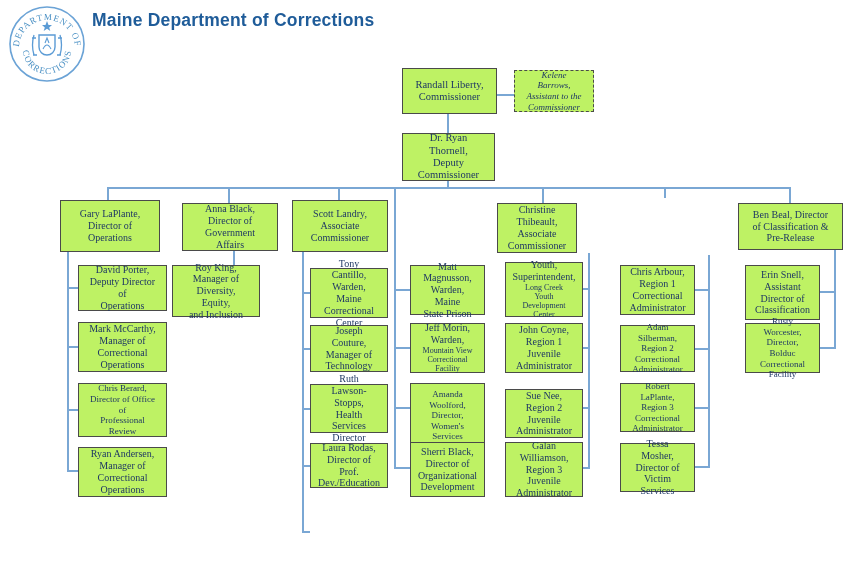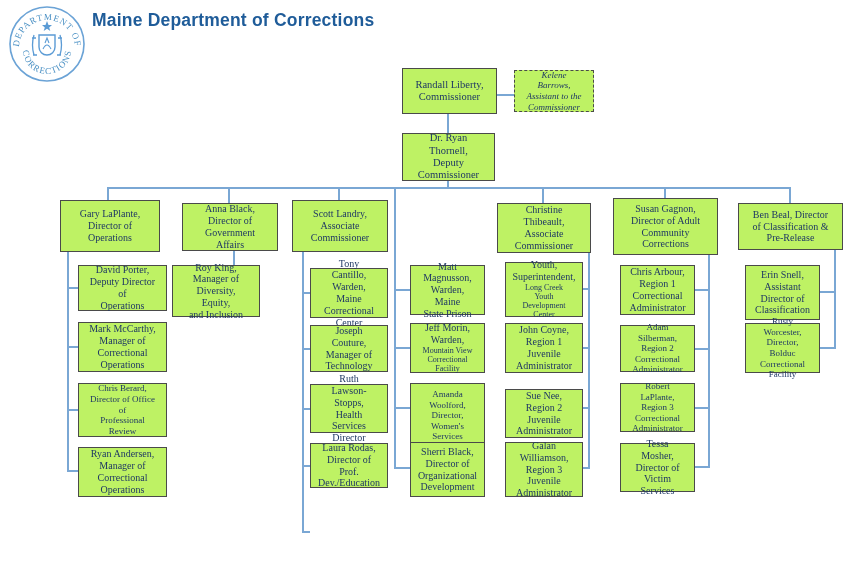--- a/index.html
+++ b/index.html
@@ -125,30 +125,24 @@
   <div class="node" style="left:182px;top:203px;width:96px;height:48px">
     <div class="t">Anna Black,
 Director of
 Government Affairs</div>
   </div>
   <div class="node" style="left:292px;top:200px;width:96px;height:52px">
     <div class="t">Scott Landry,
 Associate
 Commissioner</div>
   </div>
-  <div class="node" style="left:497px;top:203px;width:94px;height:50px">
+  <div class="node" style="left:497px;top:203px;width:80px;height:50px">
     <div class="t">Christine Thibeault,
 Associate
 Commissioner</div>
-  </div>
-  <div class="node" style="left:613px;top:198px;width:105px;height:57px">
-    <div class="t">Susan Gagnon,
-Director of Adult
-Community
-Corrections</div>
   </div>
   <div class="node" style="left:738px;top:203px;width:105px;height:47px">
     <div class="t">Ben Beal, Director
 of Classification &amp;
 Pre-Release</div>
   </div>
 
   <div class="node" style="left:78px;top:265px;width:89px;height:46px">
     <div class="t">David Porter,
 Deputy Director of

